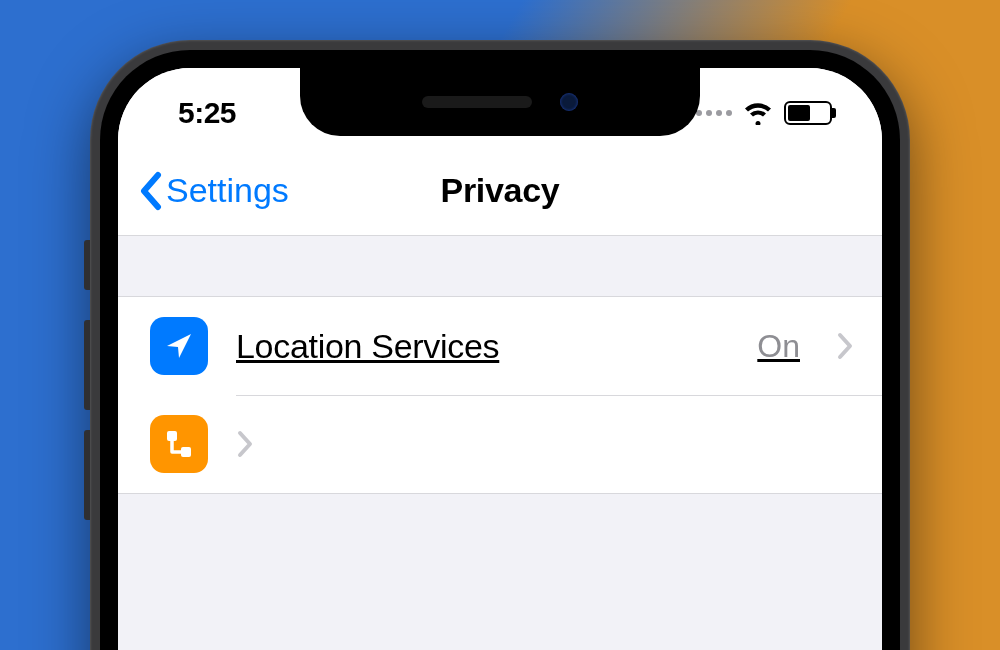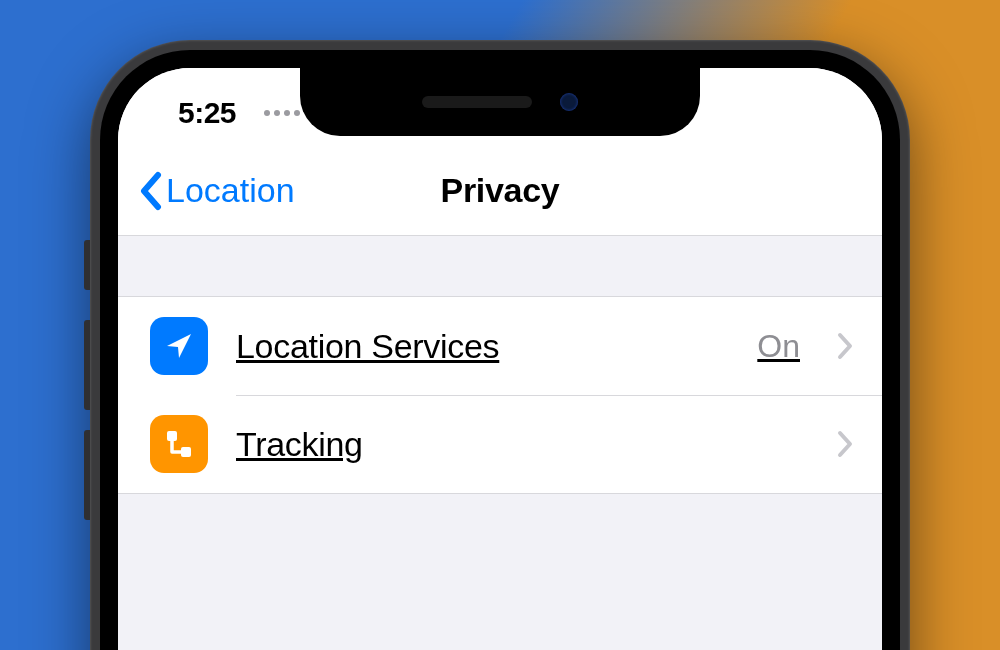--- a/index.html
+++ b/index.html
@@ -72,21 +72,21 @@
     width: 18px;
     height: 18px;
     background: #0a1a3a;
     border-radius: 50%;
     box-shadow: inset 0 0 3px #2244aa;
   }
   .status-bar {
     height: 78px;
     display: flex;
     align-items: center;
-    justify-content: flex-start;
+    justify-content: space-between;
     padding: 12px 50px 0 60px;
     background: #fff;
     gap: 28px;
   }
   .status-time {
     font-size: 30px;
     font-weight: 600;
     color: #000;
     letter-spacing: -0.5px;
   }
@@ -228,21 +228,21 @@
         </div>
       </div>
 
       <div class="nav-bar">
         <div class="back-button">
           <span>
             <svg width="26" height="40" viewBox="0 0 26 40">
               <polyline points="20,4 6,20 20,36" fill="none" stroke="#007aff" stroke-width="6" stroke-linecap="round" stroke-linejoin="round"></polyline>
             </svg>
           </span>
-          <span>Location</span>
+          <span>Settings</span>
         </div>
         <div class="nav-title">Privacy</div>
       </div>
 
       <div class="content">
         <div class="cell-group">
 
           <div class="cell">
             <div class="cell-icon blue">
               <svg width="36" height="36" viewBox="0 0 36 36">
@@ -259,21 +259,20 @@
           </div>
 
           <div class="cell">
             <div class="cell-icon orange">
               <svg width="36" height="36" viewBox="0 0 36 36">
                 <rect x="6" y="5" width="10" height="10" rx="2" fill="#fff"></rect>
                 <rect x="20" y="21" width="10" height="10" rx="2" fill="#fff"></rect>
                 <path d="M11 15 L11 26 L20 26" fill="none" stroke="#fff" stroke-width="3.5" stroke-linecap="round" stroke-linejoin="round"></path>
               </svg>
             </div>
-            <div class="cell-label">Tracking</div>
             <div class="chevron">
               <svg width="18" height="30" viewBox="0 0 18 30">
                 <polyline points="4,4 14,15 4,26" fill="none" stroke="#c7c7cc" stroke-width="4" stroke-linecap="round" stroke-linejoin="round"></polyline>
               </svg>
             </div>
           </div>
 
         </div>
       </div>
 

